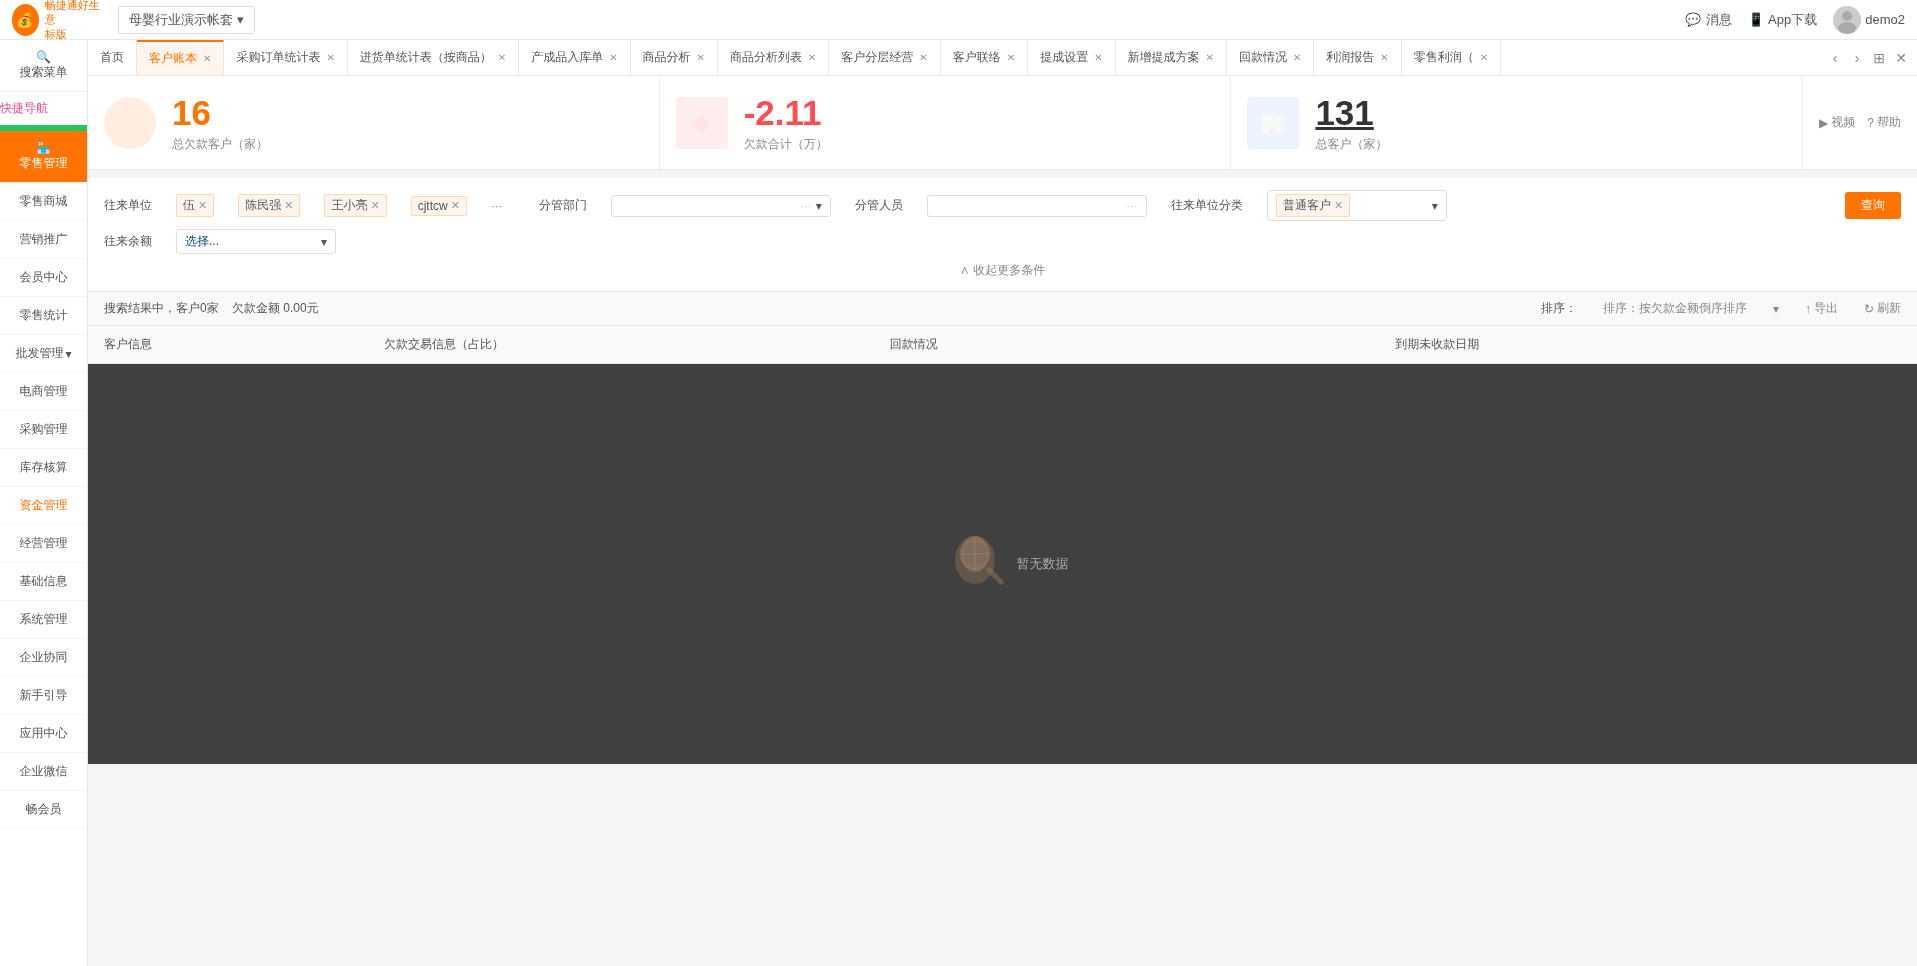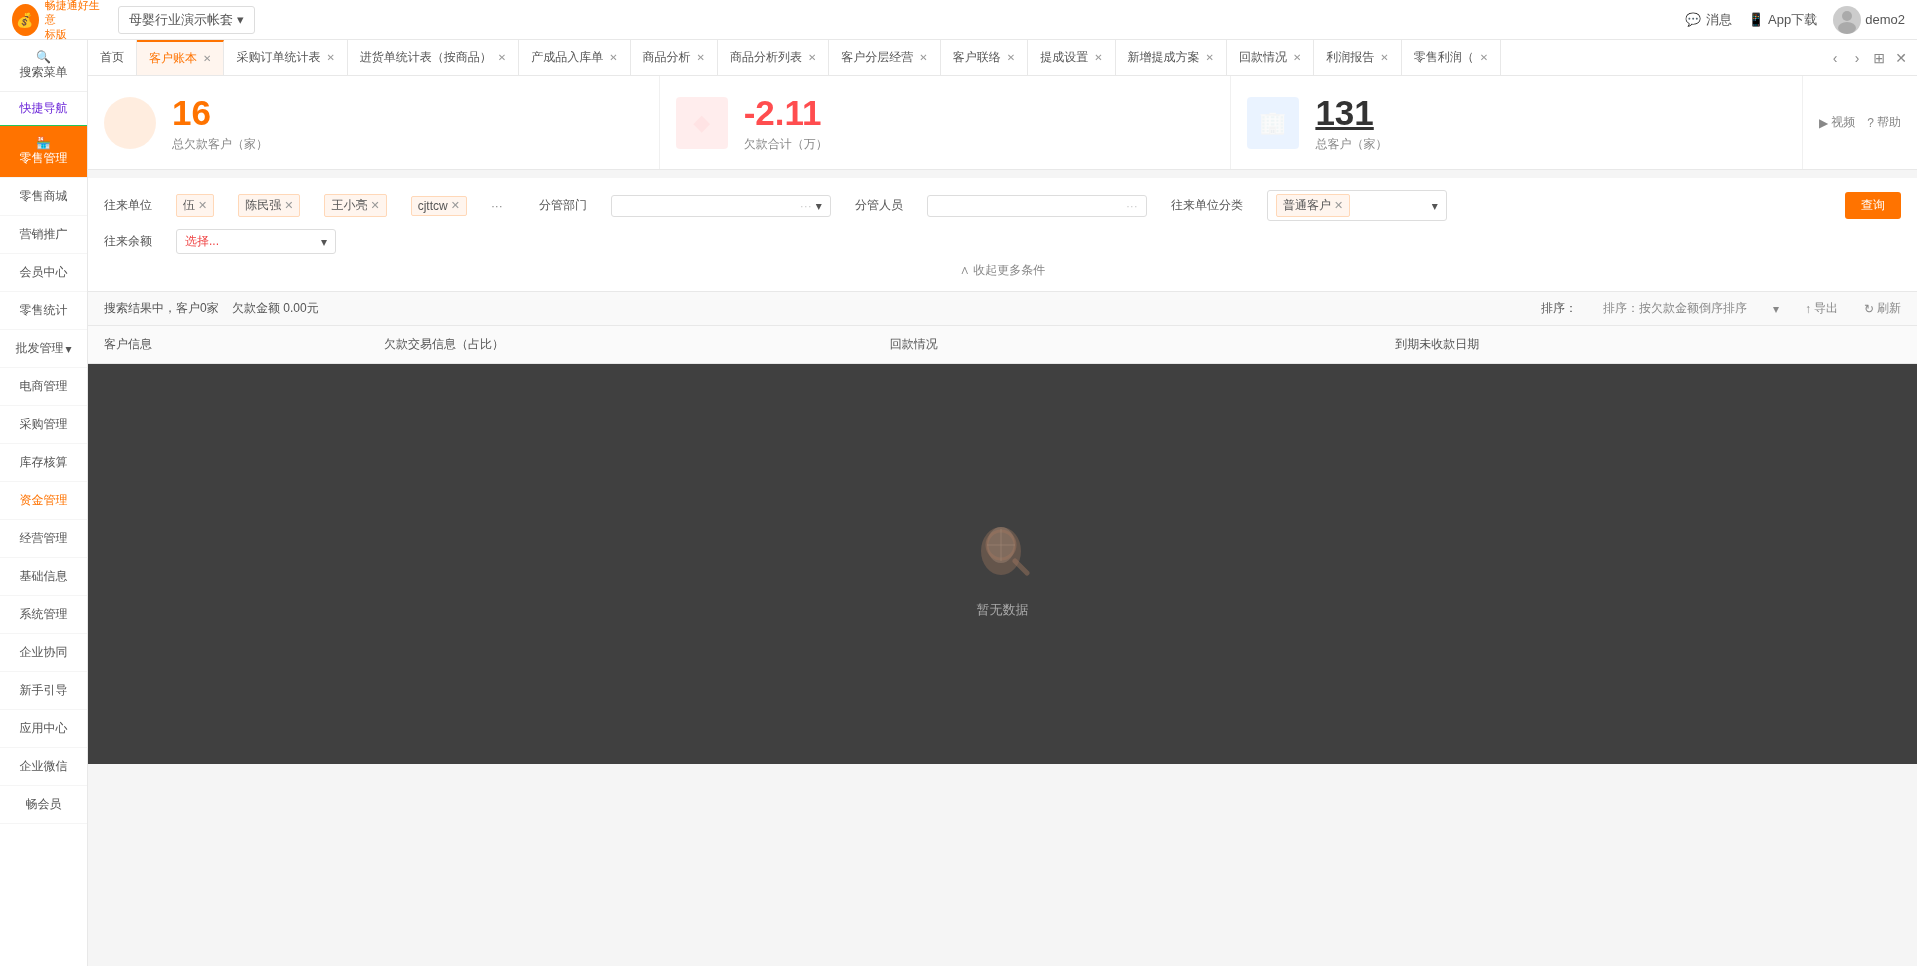--- a/index.html
+++ b/index.html
@@ -105,25 +105,24 @@
     .sidebar-search {
       padding: 10px 0;
       text-align: center;
       color: #555;
       cursor: pointer;
       border-bottom: 1px solid #f0f0f0;
       font-size: 12px;
     }
     .sidebar-nav {
       padding: 8px 0;
-      border-bottom: 1px solid #22c55e;
-      text-align: center;
-      cursor: pointer;
-      font-size: 12px;
-      color: #6d28d9;
+      border-bottom: 6px solid #22c55e;
+      cursor: pointer;
+      font-size: 12px;
+      color: #ec4899;
     }
     .sidebar-item {
       padding: 10px 0;
       text-align: center;
       cursor: pointer;
       font-size: 12px;
       color: #555;
       border-bottom: 1px solid #f5f5f5;
     }
     .sidebar-item.active {
@@ -371,21 +370,20 @@
     }
     .table-body {
       min-height: 400px;
       display: flex;
       flex-direction: column;
       align-items: center;
       justify-content: center;
     }
     .empty-state {
       display: flex;
-      flex-direction: column;
       align-items: center;
       padding: 60px 0;
       color: #aaa;
     }
     .empty-icon {
       width: 80px;
       height: 80px;
       margin-bottom: 12px;
       opacity: 0.5;
     }
@@ -658,21 +656,21 @@
             <span style="flex:1;"></span>
             <span>▾</span>
           </div>
 
           <button class="query-btn">查询</button>
         </div>
 
         <div class="filter-row">
           <span class="filter-label">往来余额</span>
           <div class="filter-select" style="min-width:160px;">
-            <span style="color:#ef4444;">选择...</span>
+            <span style="color:#0c4a6e;">选择...</span>
             <span style="flex:1;"></span>
             <span>▾</span>
           </div>
         </div>
 
         <div class="collapse-row">
           <div class="collapse-btn">
             <span>∧ 收起更多条件</span>
           </div>
         </div>

